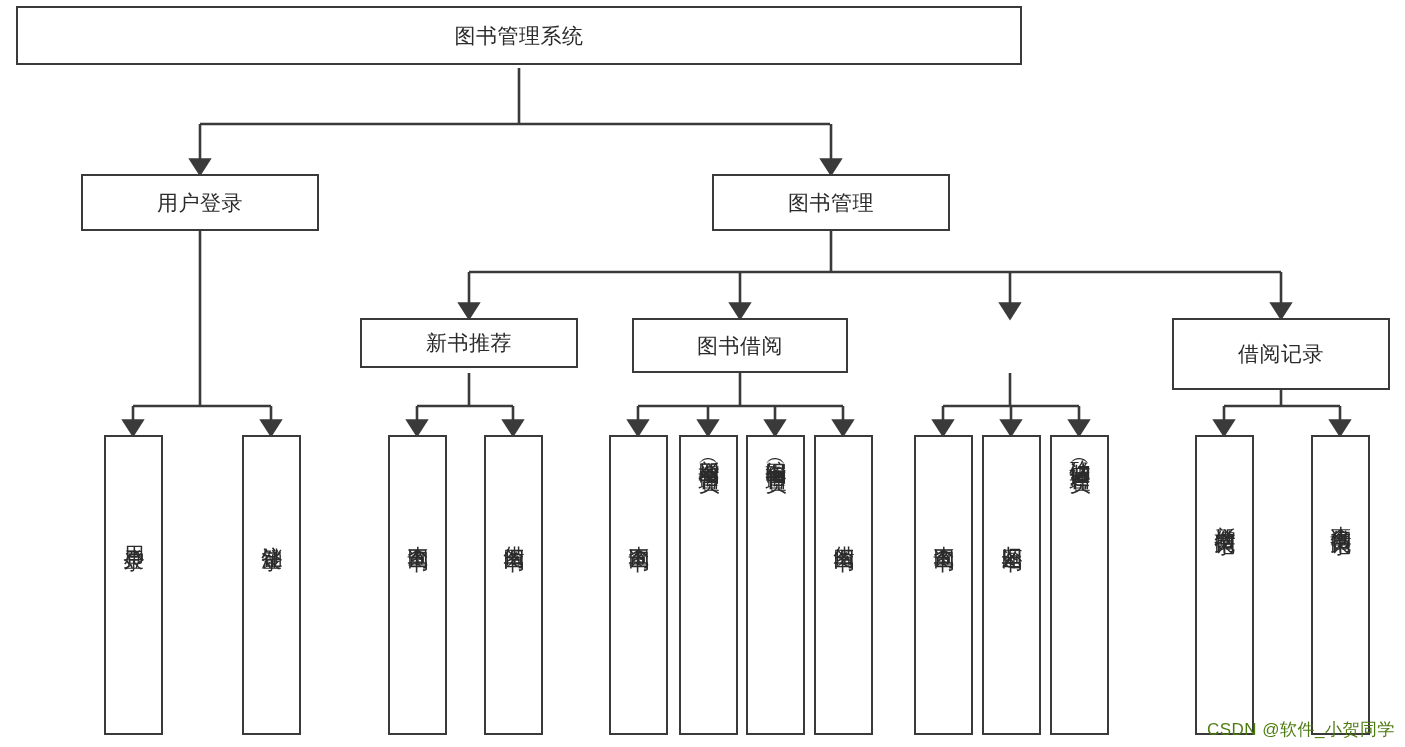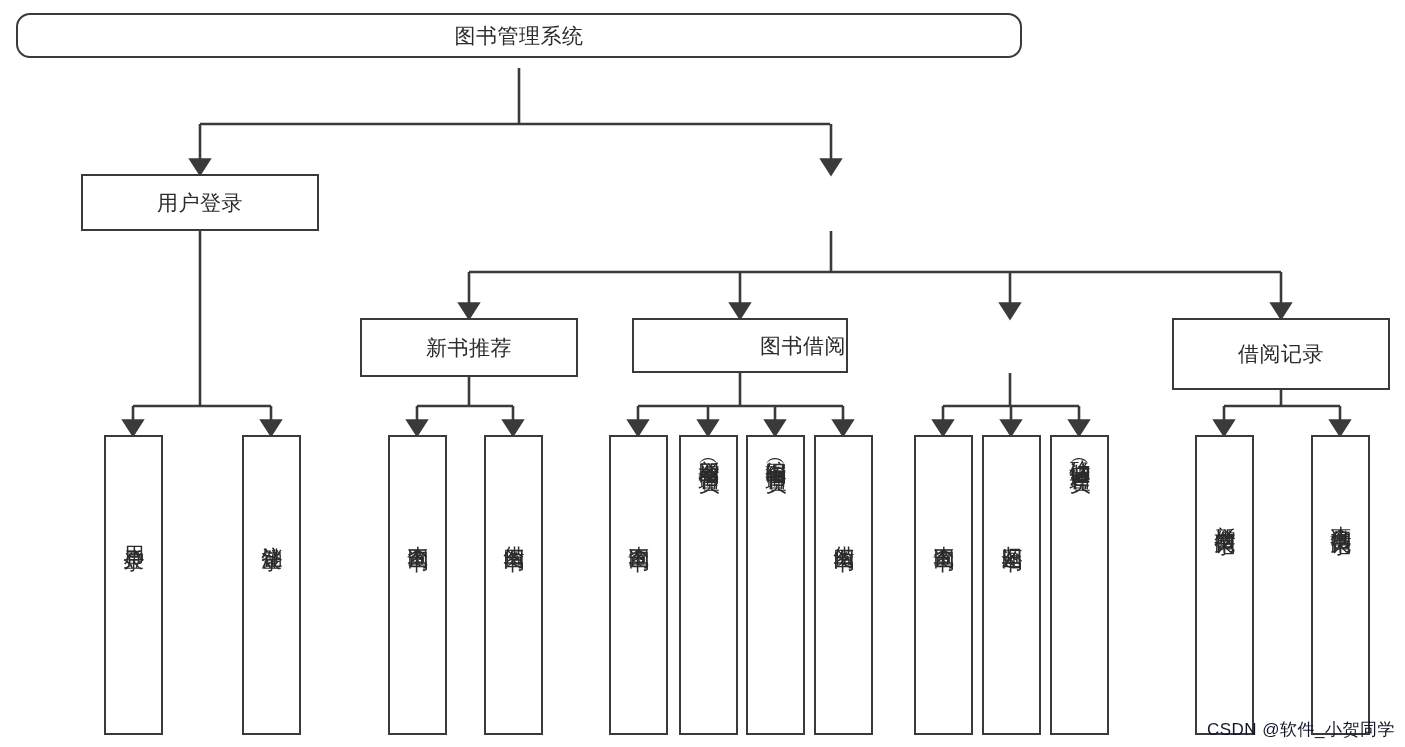--- a/index.html
+++ b/index.html
@@ -59,21 +59,21 @@
     margin-top: 86px;
   }
   .node.vert.center2 .vtext {
     margin-top: 66px;
   }
   .watermark {
     position: absolute;
     right: 10px;
     bottom: 6px;
     font-size: 17px;
-    color: #0f172a;
+    color: #4d7c0f;
     letter-spacing: 0.5px;
     z-index: 5;
     white-space: nowrap;
   }
 </style>
 </head>
 <body>
 
 <div id="canvas">
 
@@ -120,32 +120,35 @@
       <path d="M1011,406 L1011,427" marker-end="url(#arrow)"></path>
       <path d="M1079,406 L1079,427" marker-end="url(#arrow)"></path>
 
       <path d="M1281,373 L1281,406"></path>
       <path d="M1224,406 L1340,406"></path>
       <path d="M1224,406 L1224,427" marker-end="url(#arrow)"></path>
       <path d="M1340,406 L1340,427" marker-end="url(#arrow)"></path>
     </g>
   </svg>
 
-  <div class="node horiz" id="node-root" style="left: 16px; top: 13px; width: 1006px; height: 45px; border-radius: 14px;">
+  <div class="node horiz" id="node-root" style="left: 16px; top: 6px; width: 1006px; height: 59px;">
     <span>图书管理系统</span>
   </div>
 
   <div class="node horiz" id="node-l2-0" style="left: 81px; top: 174px; width: 238px; height: 57px;">
     <span>用户登录</span>
   </div>
+  <div class="node horiz" id="node-l2-1" style="left: 712px; top: 174px; width: 238px; height: 57px;">
+    <span>图书管理</span>
+  </div>
 
-  <div class="node horiz" id="node-l3-0" style="left: 360px; top: 318px; width: 218px; height: 59px;">
+  <div class="node horiz" id="node-l3-0" style="left: 360px; top: 318px; width: 218px; height: 50px;">
     <span>新书推荐</span>
   </div>
-  <div class="node horiz" id="node-l3-1" style="left: 632px; top: 318px; width: 216px; height: 55px; justify-content: flex-end;">
+  <div class="node horiz" id="node-l3-1" style="left: 632px; top: 318px; width: 216px; height: 55px;">
     <span>图书借阅</span>
   </div>
   <div class="node horiz" id="node-l3-3" style="left: 1172px; top: 318px; width: 218px; height: 72px;">
     <span>借阅记录</span>
   </div>
 
   <div class="node vert center" id="node-leaf-0" style="left: 104px; top: 435px; width: 59px; height: 300px;">
     <span class="vtext">用户登录</span>
   </div>
   <div class="node vert center" id="node-leaf-1" style="left: 242px; top: 435px; width: 59px; height: 300px;">

